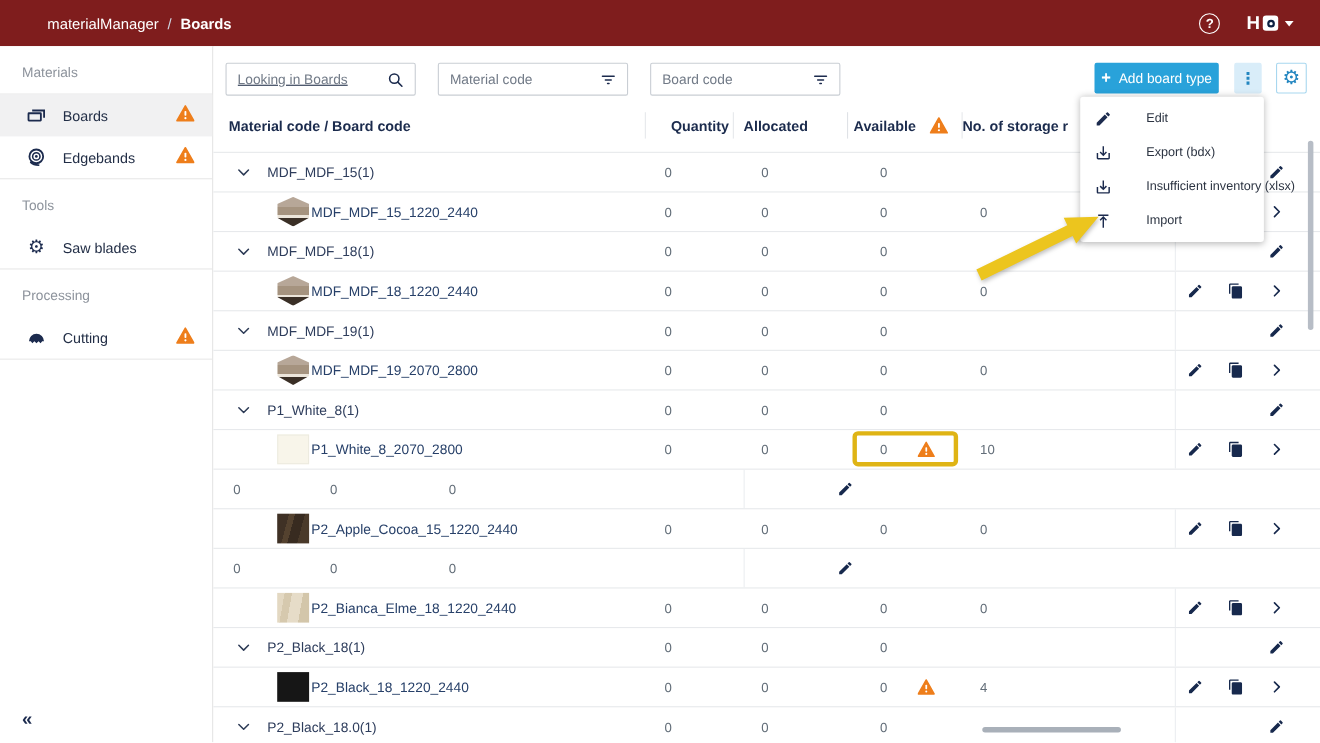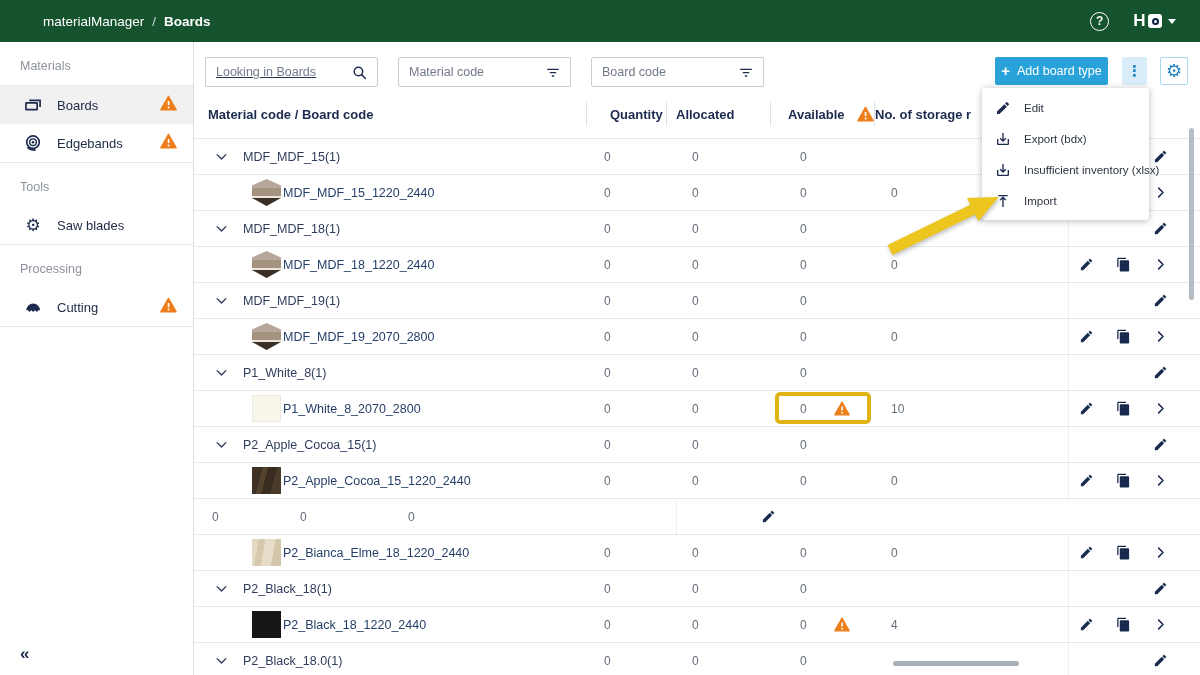--- a/index.html
+++ b/index.html
@@ -1,21 +1,21 @@
 <!DOCTYPE html>
 <html><head>
 <meta charset="utf-8">
 <style>
   * { margin:0; padding:0; box-sizing:border-box; }
   html,body { width:1200px; height:675px; overflow:hidden; }
   body { font-family:"Liberation Sans", sans-serif; background:#fff; color:#26334d; }
   #page { position:relative; width:1200px; height:675px; overflow:hidden; background:#fff; }
 
   
-  .topbar { position:absolute; left:0; top:0; width:1200px; height:42px; background:#14532d;
+  .topbar { position:absolute; left:0; top:0; width:1200px; height:42px; background:#7f1d1d;
             display:flex; align-items:center; color:#fff; }
   .crumbs { margin-left:43px; font-size:13.5px; display:flex; gap:8px; align-items:center; }
   .crumbs .sep { color:#cfd6e2; }
   .crumbs .page { font-weight:bold; }
   .topbar-right { margin-left:auto; margin-right:24px; display:flex; align-items:center; gap:24px; }
   .help-circ { width:19px; height:19px; border:1.7px solid #fff; border-radius:50%;
                display:flex; align-items:center; justify-content:center;
                font-size:12px; font-weight:bold; cursor:pointer; }
   .logo { display:flex; align-items:center; gap:3px; cursor:pointer; }
   .logo .h { font-size:17px; font-weight:800; letter-spacing:-0.5px; }
@@ -63,21 +63,21 @@
   .gearbtn span { font-family:"DejaVu Sans",sans-serif; font-size:18px; color:#2386c0; line-height:1; }
 
   
   .thead { position:absolute; left:0; top:53px; width:1006px; height:38px; display:flex;
            align-items:center; font-size:13px; font-weight:bold; color:#1b2b4d; }
   .th { position:relative; height:100%; display:flex; align-items:center; overflow:hidden; white-space:nowrap; }
   .th .vsep { position:absolute; left:0; top:7px; height:24px; width:1px; background:#dfe2e6; }
   .c-name{width:392px;} .c-qty{width:80px;align-items:center;} .c-alloc{width:104px;} .c-avail{width:104px;}
   .c-store{width:194px;} .c-act{width:132px;}
   .th.c-name{padding-left:14px;} .th.c-qty{padding-left:24px;} .th.c-alloc{padding-left:10px;}
-  .th.c-avail{padding-left:18px;} .th.c-store{padding-left:1px;}
+  .th.c-avail{padding-left:6px;} .th.c-store{padding-left:1px;}
   .th .hwarn { margin-left:12px; display:flex; }
 
   .tbody { position:absolute; left:0; top:96px; width:1006px; border-top:1px solid #e7e9ec; }
   .trow { display:flex; height:36px; align-items:center; border-bottom:1px solid #e7e9ec; font-size:12.5px; }
   .td { position:relative; height:100%; display:flex; align-items:center; }
   .td.c-qty,.td.c-alloc,.td.c-avail,.td.c-store { color:#636e79; font-size:12px; }
   .td.c-qty{padding-left:18px;} .td.c-alloc{padding-left:26px;} .td.c-avail{padding-left:30px;}
   .td.c-store{padding-left:17px;}
   .td.c-act { border-left:1px solid #eceef1; }
   .grp-chev { margin-left:20px; display:flex; color:#2c3a55; cursor:pointer; }
@@ -93,21 +93,21 @@
   .thumb-black { background:#161616; }
   .avail-warn { position:absolute; left:64px; top:10px; display:flex; }
   .td.c-avail.hl::after { content:''; position:absolute; left:5px; right:3px; top:1px; bottom:2px;
                           border:4px solid #dfb415; border-radius:5px; pointer-events:none; }
   .act-ic { position:absolute; top:10px; color:#17294d; cursor:pointer; display:flex; }
   .act-edit-child { left:10px; } .act-copy { left:47px; } .act-open { left:84px; } .act-edit-group { left:84px; }
 
   
   .menu { position:absolute; left:982px; top:88px; width:167px; background:#fff; border-radius:3px;
           box-shadow:0 1px 7px rgba(0,0,0,0.28); padding:4px 0; z-index:20; }
-  .mitem { height:31px; display:flex; align-items:center; padding:0 13px; gap:13px; cursor:pointer; }
+  .mitem { height:31px; display:flex; align-items:center; padding:0 13px; gap:31px; cursor:pointer; }
   .mitem .micon { color:#1c2b4e; display:flex; flex:none; }
   .mitem .mlabel { font-size:11.5px; color:#2c3442; white-space:nowrap; }
 
   
   .arrow-svg { position:absolute; left:868px; top:184px; z-index:30;
                filter:drop-shadow(1px 2px 2px rgba(0,0,0,0.25)); pointer-events:none; }
 
   
   .vscroll { position:absolute; left:1189px; top:128px; width:5px; height:172px; background:#b7bdc6;
              border-radius:3px; z-index:15; }
@@ -546,28 +546,20 @@
               </svg>
             </span>
             <span class="act-ic act-open">
               <svg viewBox="0 0 24 24" width="15" height="15">
                 <path fill="none" stroke="currentColor" stroke-width="2.4" stroke-linecap="round" stroke-linejoin="round" d="M9 5l7 7-7 7"></path>
               </svg>
             </span>
           </div>
         </div>
         <div class="trow">
-          <div class="td c-name">
-            <span class="grp-chev">
-              <svg viewBox="0 0 24 24" width="15" height="15">
-                <path fill="none" stroke="currentColor" stroke-width="2.2" stroke-linecap="round" stroke-linejoin="round" d="M5 9l7 7 7-7"></path>
-              </svg>
-            </span>
-            <span class="grp-label">P2_Apple_Cocoa_15(1)</span>
-          </div>
           <div class="td c-qty">
             <span>0</span>
           </div>
           <div class="td c-alloc">
             <span>0</span>
           </div>
           <div class="td c-avail">
             <span>0</span>
           </div>
           <div class="td c-store">

